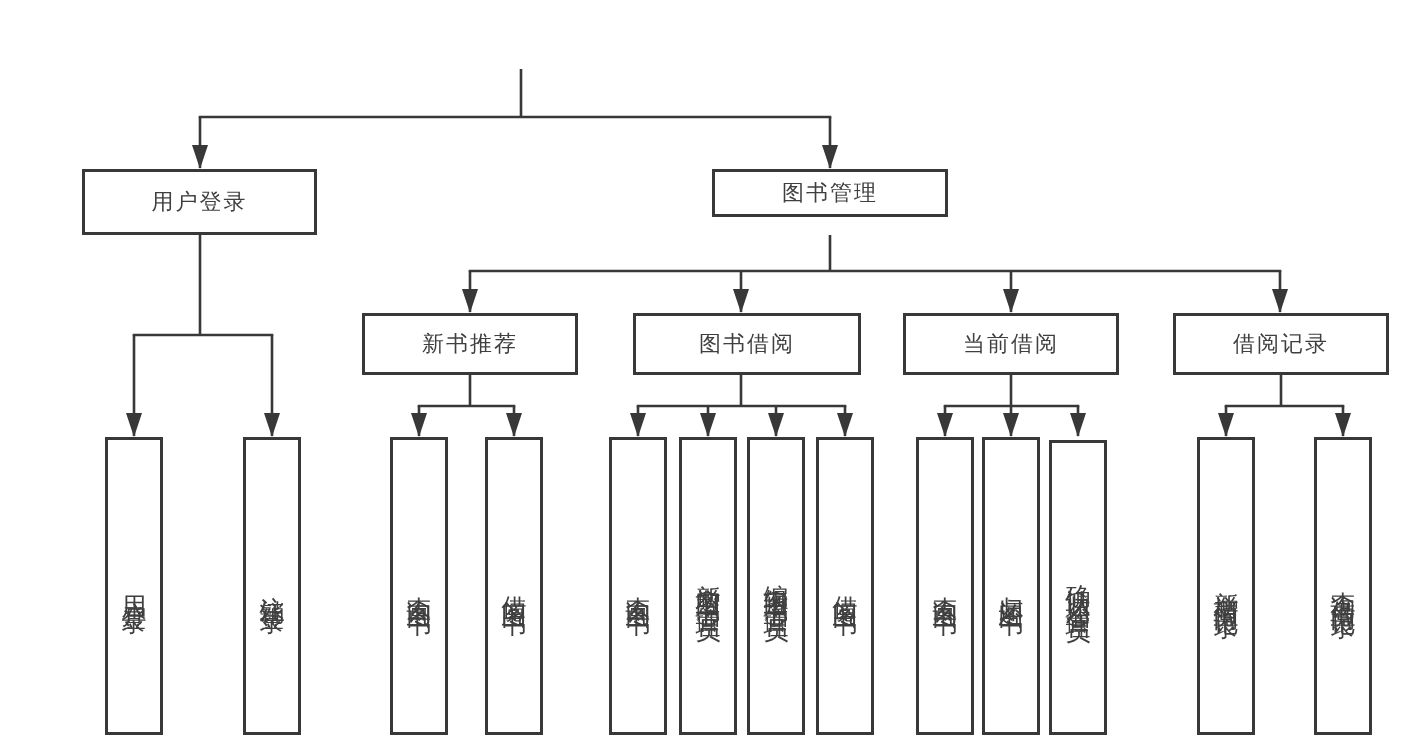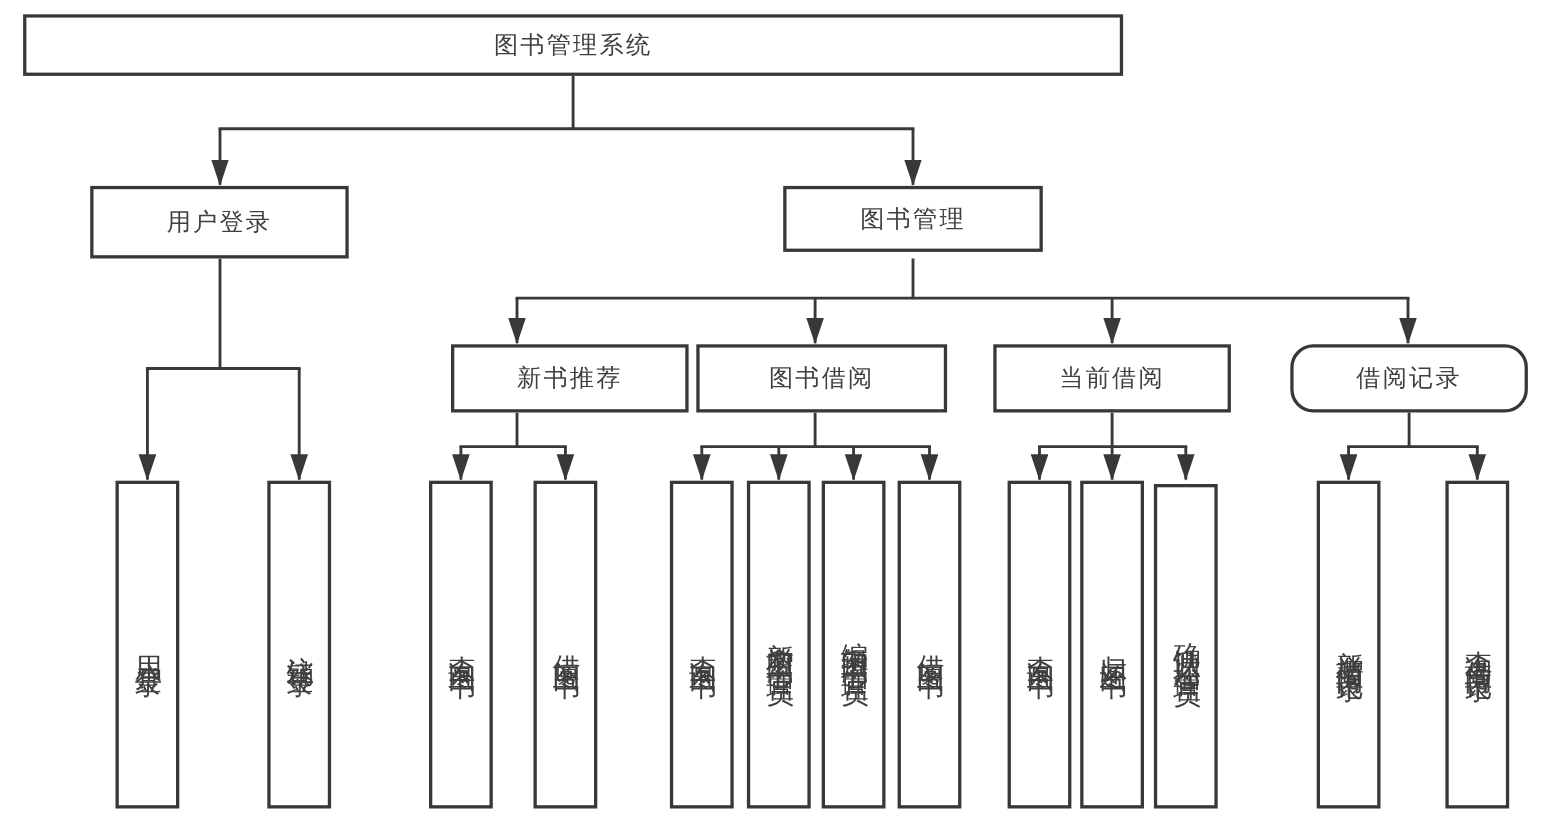--- a/index.html
+++ b/index.html
@@ -102,29 +102,28 @@
     </g>
 
     <g>
       <path d="M1281,375 V407"></path>
       <path d="M1224.7,406 H1344.3"></path>
       <path d="M1226,406 V436" marker-end="url(#arrow)"></path>
       <path d="M1343,406 V436" marker-end="url(#arrow)"></path>
     </g>
   </svg>
 
-  <div class="box h-label" style="left:21px;top:13px;width:1000px;height:56px;">图书管理系统</div>
 
   <div class="box h-label" style="left:82px;top:169px;width:235px;height:66px;">用户登录</div>
-  <div class="box h-label" style="left:712px;top:169px;width:236px;height:60px;">图书管理</div>
+  <div class="box h-label" style="left:712px;top:169px;width:236px;height:48px;">图书管理</div>
 
-  <div class="box h-label" style="left:362px;top:313px;width:216px;height:62px;margin-left:48px;">新书推荐</div>
+  <div class="box h-label" style="left:362px;top:313px;width:216px;height:62px;">新书推荐</div>
   <div class="box h-label" style="left:633px;top:313px;width:228px;height:62px;">图书借阅</div>
   <div class="box h-label" style="left:903px;top:313px;width:216px;height:62px;">当前借阅</div>
-  <div class="box h-label" style="left:1173px;top:313px;width:216px;height:62px;border-radius:21px;">借阅记录</div>
+  <div class="box h-label" style="left:1173px;top:313px;width:216px;height:62px;">借阅记录</div>
 
   <div class="box" style="left:105px;top:437px;width:58px;height:298px;">
     <span class="v-label">用户登录</span>
   </div>
   <div class="box" style="left:243px;top:437px;width:58px;height:298px;">
     <span class="v-label">注销登录</span>
   </div>
   <div class="box" style="left:390px;top:437px;width:58px;height:298px;">
     <span class="v-label">查询图书</span>
   </div>

